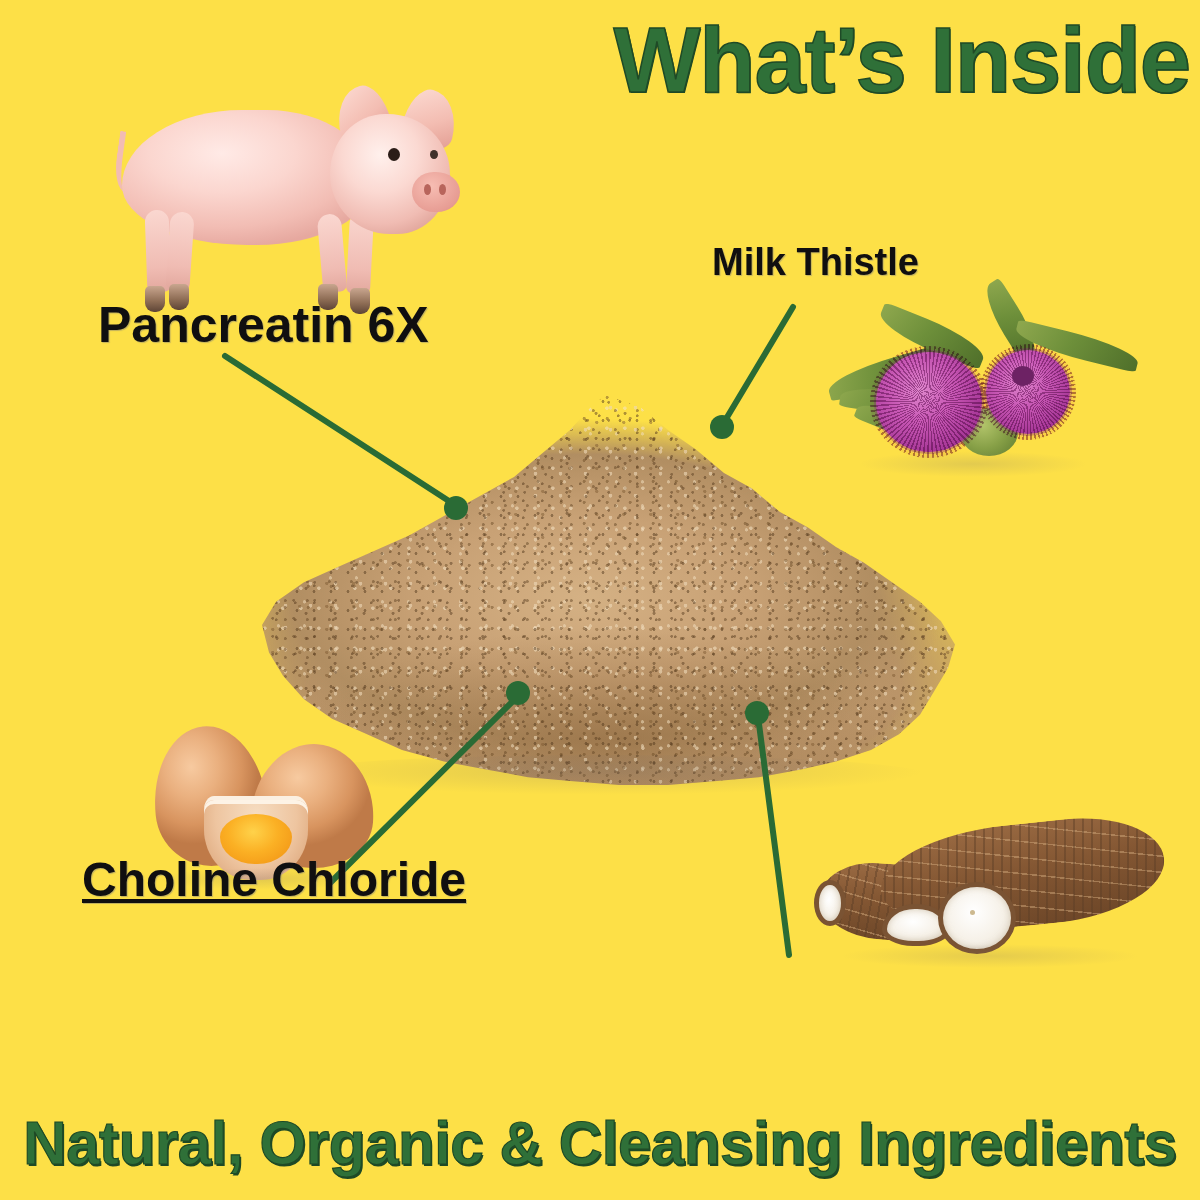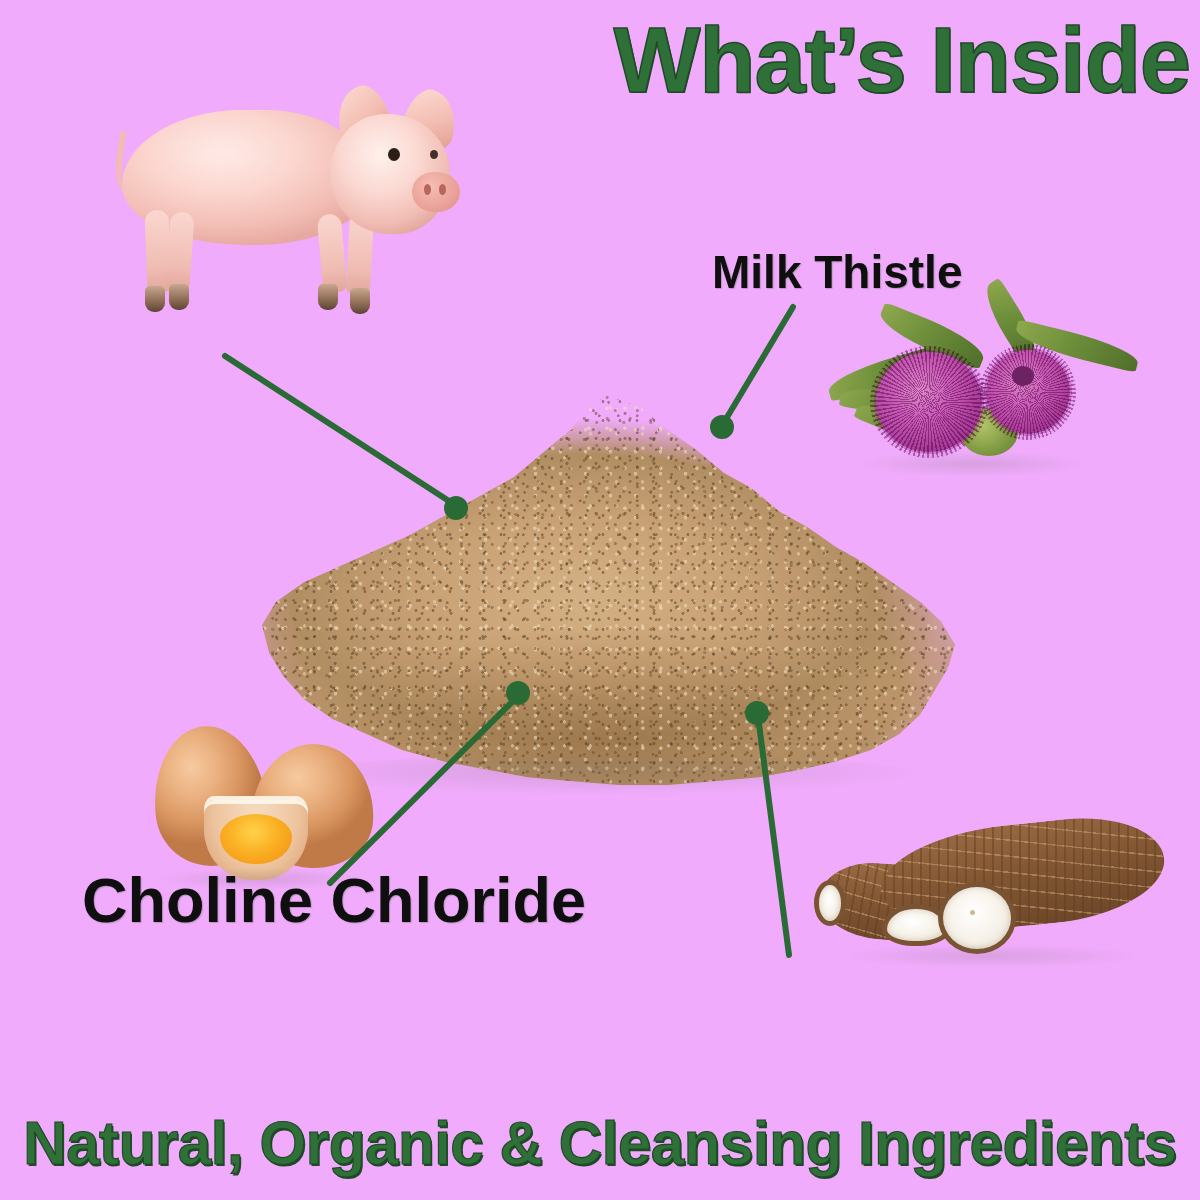--- a/index.html
+++ b/index.html
@@ -5,21 +5,21 @@
 <style>
   html, body {
     margin: 0;
     padding: 0;
     background: #ffffff;
   }
   #canvas {
     position: relative;
     width: 1200px;
     height: 1200px;
-    background: #f0abfc;
+    background: #fde047;
     overflow: hidden;
     font-family: "Liberation Sans", sans-serif;
   }
 
   
   .headline {
     position: absolute;
     left: 560px;
     top: 8px;
     width: 630px;
@@ -58,22 +58,22 @@
   
   .label {
     position: absolute;
     font-family: "Liberation Sans", sans-serif;
     font-weight: bold;
     color: #100f10;
     white-space: nowrap;
     text-shadow: 1px 1px 1px rgba(120,120,120,0.45);
   }
   .label-pancreatin { left: 98px;  top: 297px; font-size: 50px; line-height: 56px; }
-  .label-milkthistle{ left: 712px; top: 246px; font-size: 46px; line-height: 52px; }
-  .label-choline    { left: 82px;  top: 872px; font-size: 63px; line-height: 56px; }
+  .label-milkthistle{ left: 712px; top: 236px; font-size: 38px; line-height: 52px; }
+  .label-choline    { left: 82px;  top: 852px; font-size: 48px; line-height: 56px; text-decoration: underline; }
   .label-yucca      { left: 682px; top: 963px; font-size: 50px; line-height: 56px; }
 
   
   #leaders {
     position: absolute;
     left: 0; top: 0;
     width: 1200px; height: 1200px;
     pointer-events: none;
   }
 
@@ -380,20 +380,21 @@
         <circle cx="456" cy="508" r="12" fill="#2a6b35"></circle>
         <line x1="793" y1="307" x2="726" y2="419" stroke="#2a6b35" stroke-width="6" stroke-linecap="round"></line>
         <circle cx="722" cy="427" r="12" fill="#2a6b35"></circle>
         <line x1="330" y1="883" x2="513" y2="701" stroke="#2a6b35" stroke-width="6" stroke-linecap="round"></line>
         <circle cx="518" cy="693" r="12" fill="#2a6b35"></circle>
         <line x1="789" y1="955" x2="759" y2="724" stroke="#2a6b35" stroke-width="6" stroke-linecap="round"></line>
         <circle cx="757" cy="713" r="12" fill="#2a6b35"></circle>
       </g>
   </svg>
 
+  <div class="label label-pancreatin">Pancreatin 6X</div>
 
   <div class="label label-milkthistle">Milk Thistle</div>
 
   <div class="label label-choline">Choline Chloride</div>
 
 
   <div class="tagline">Natural, Organic &amp; Cleansing Ingredients</div>
 
 </div>
 

